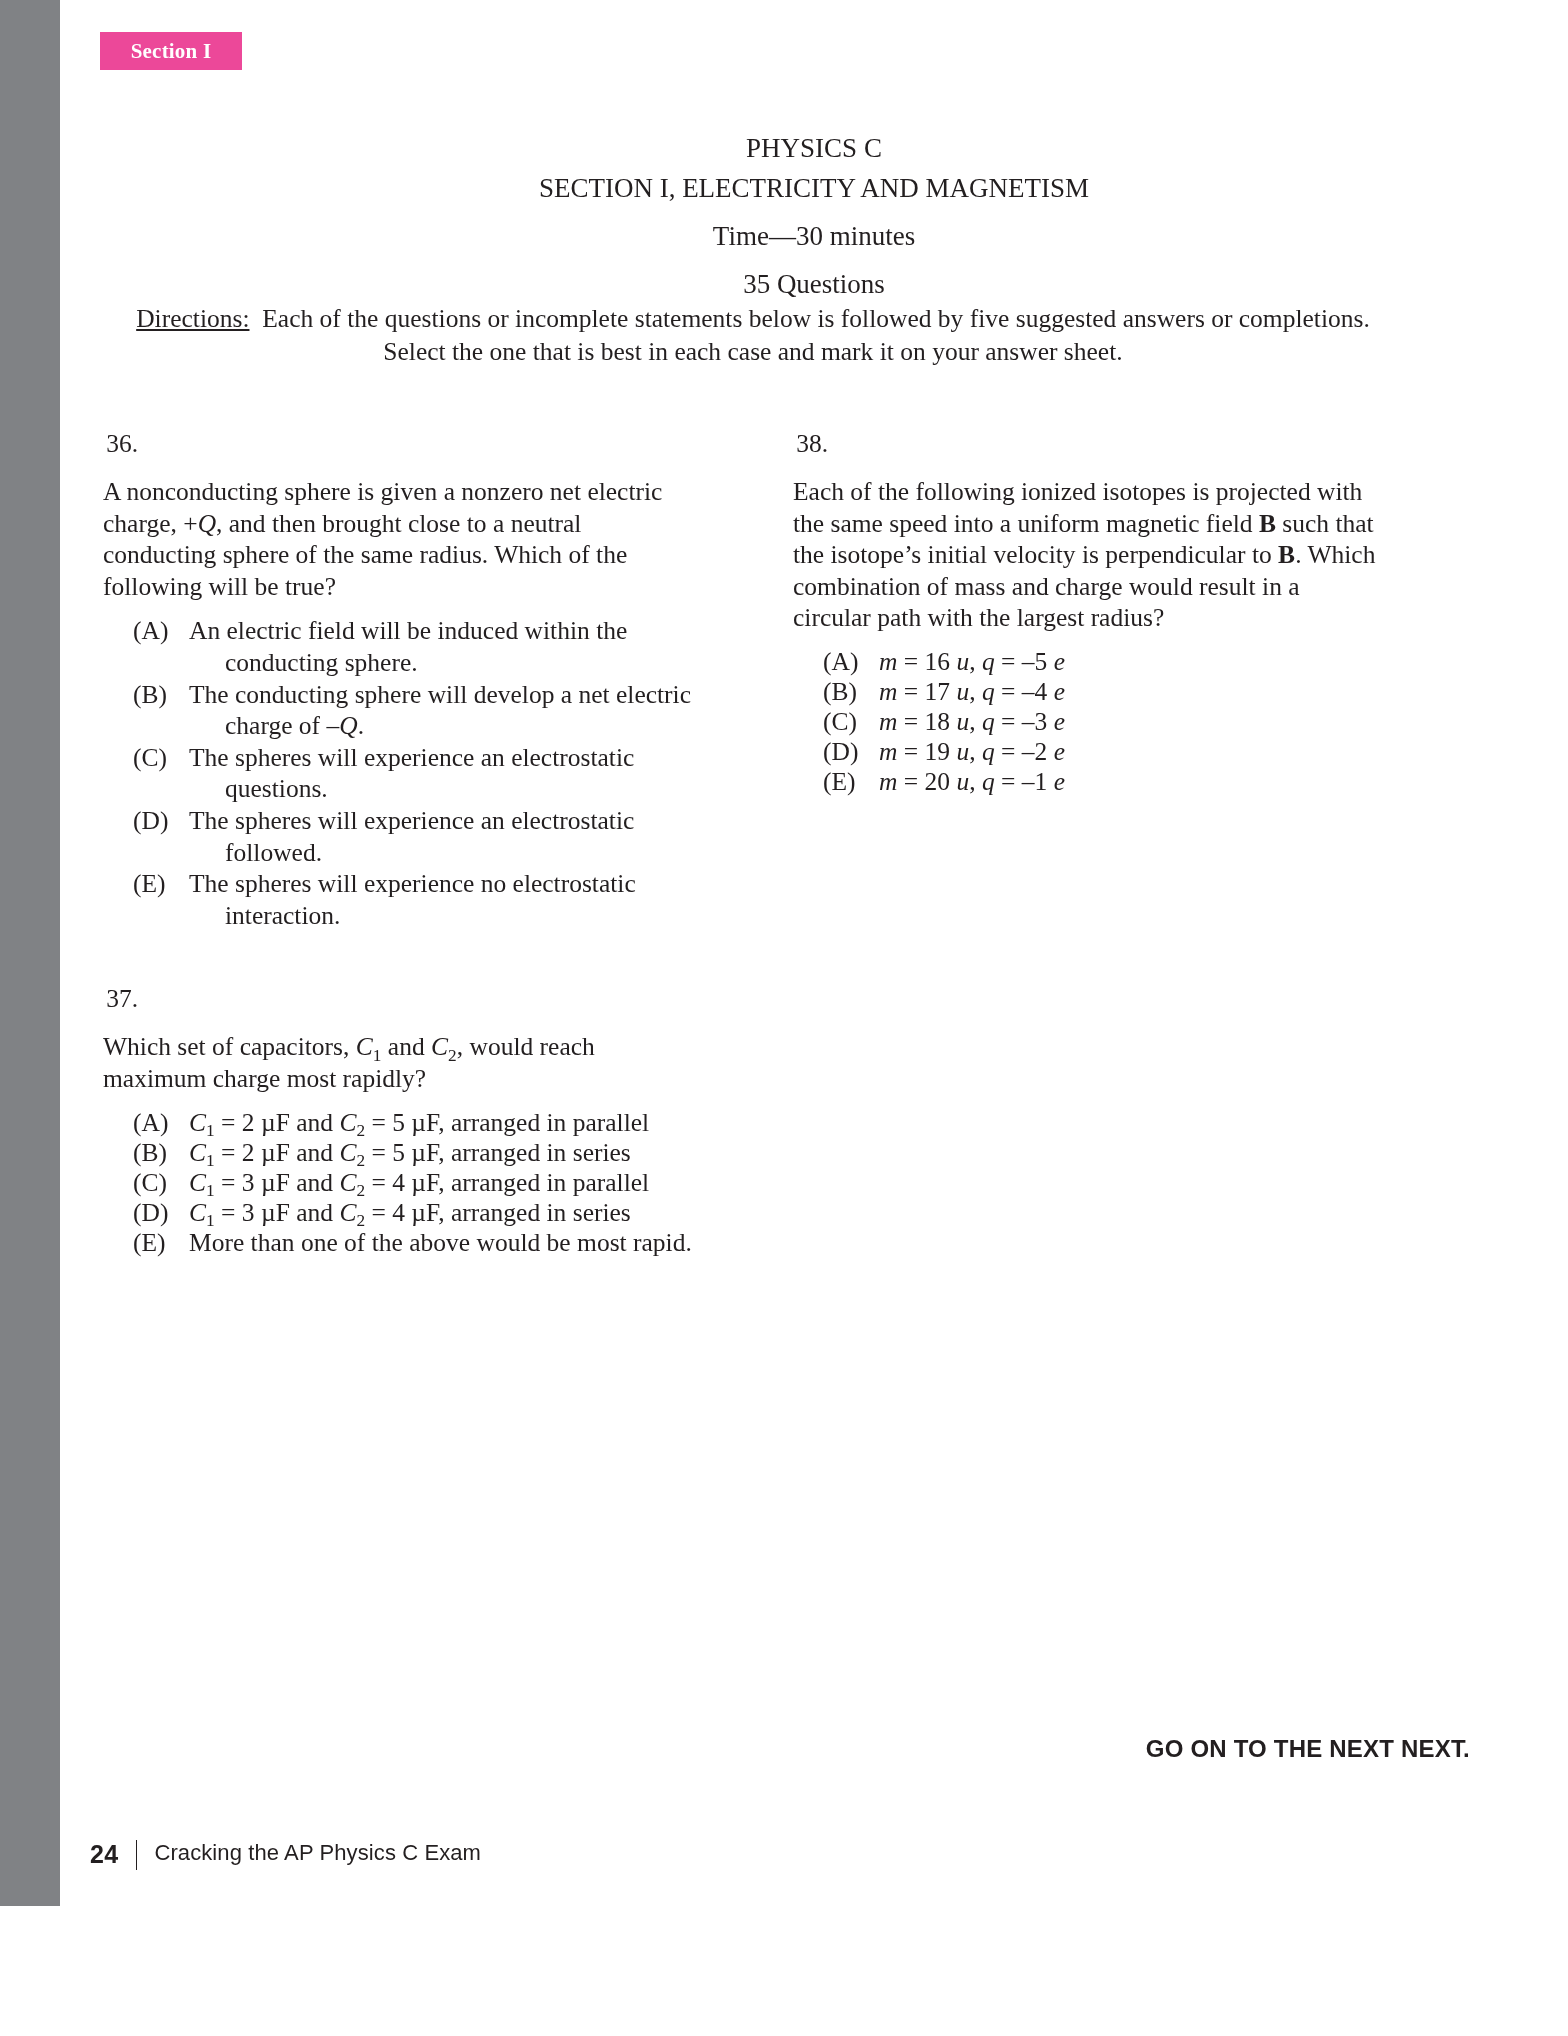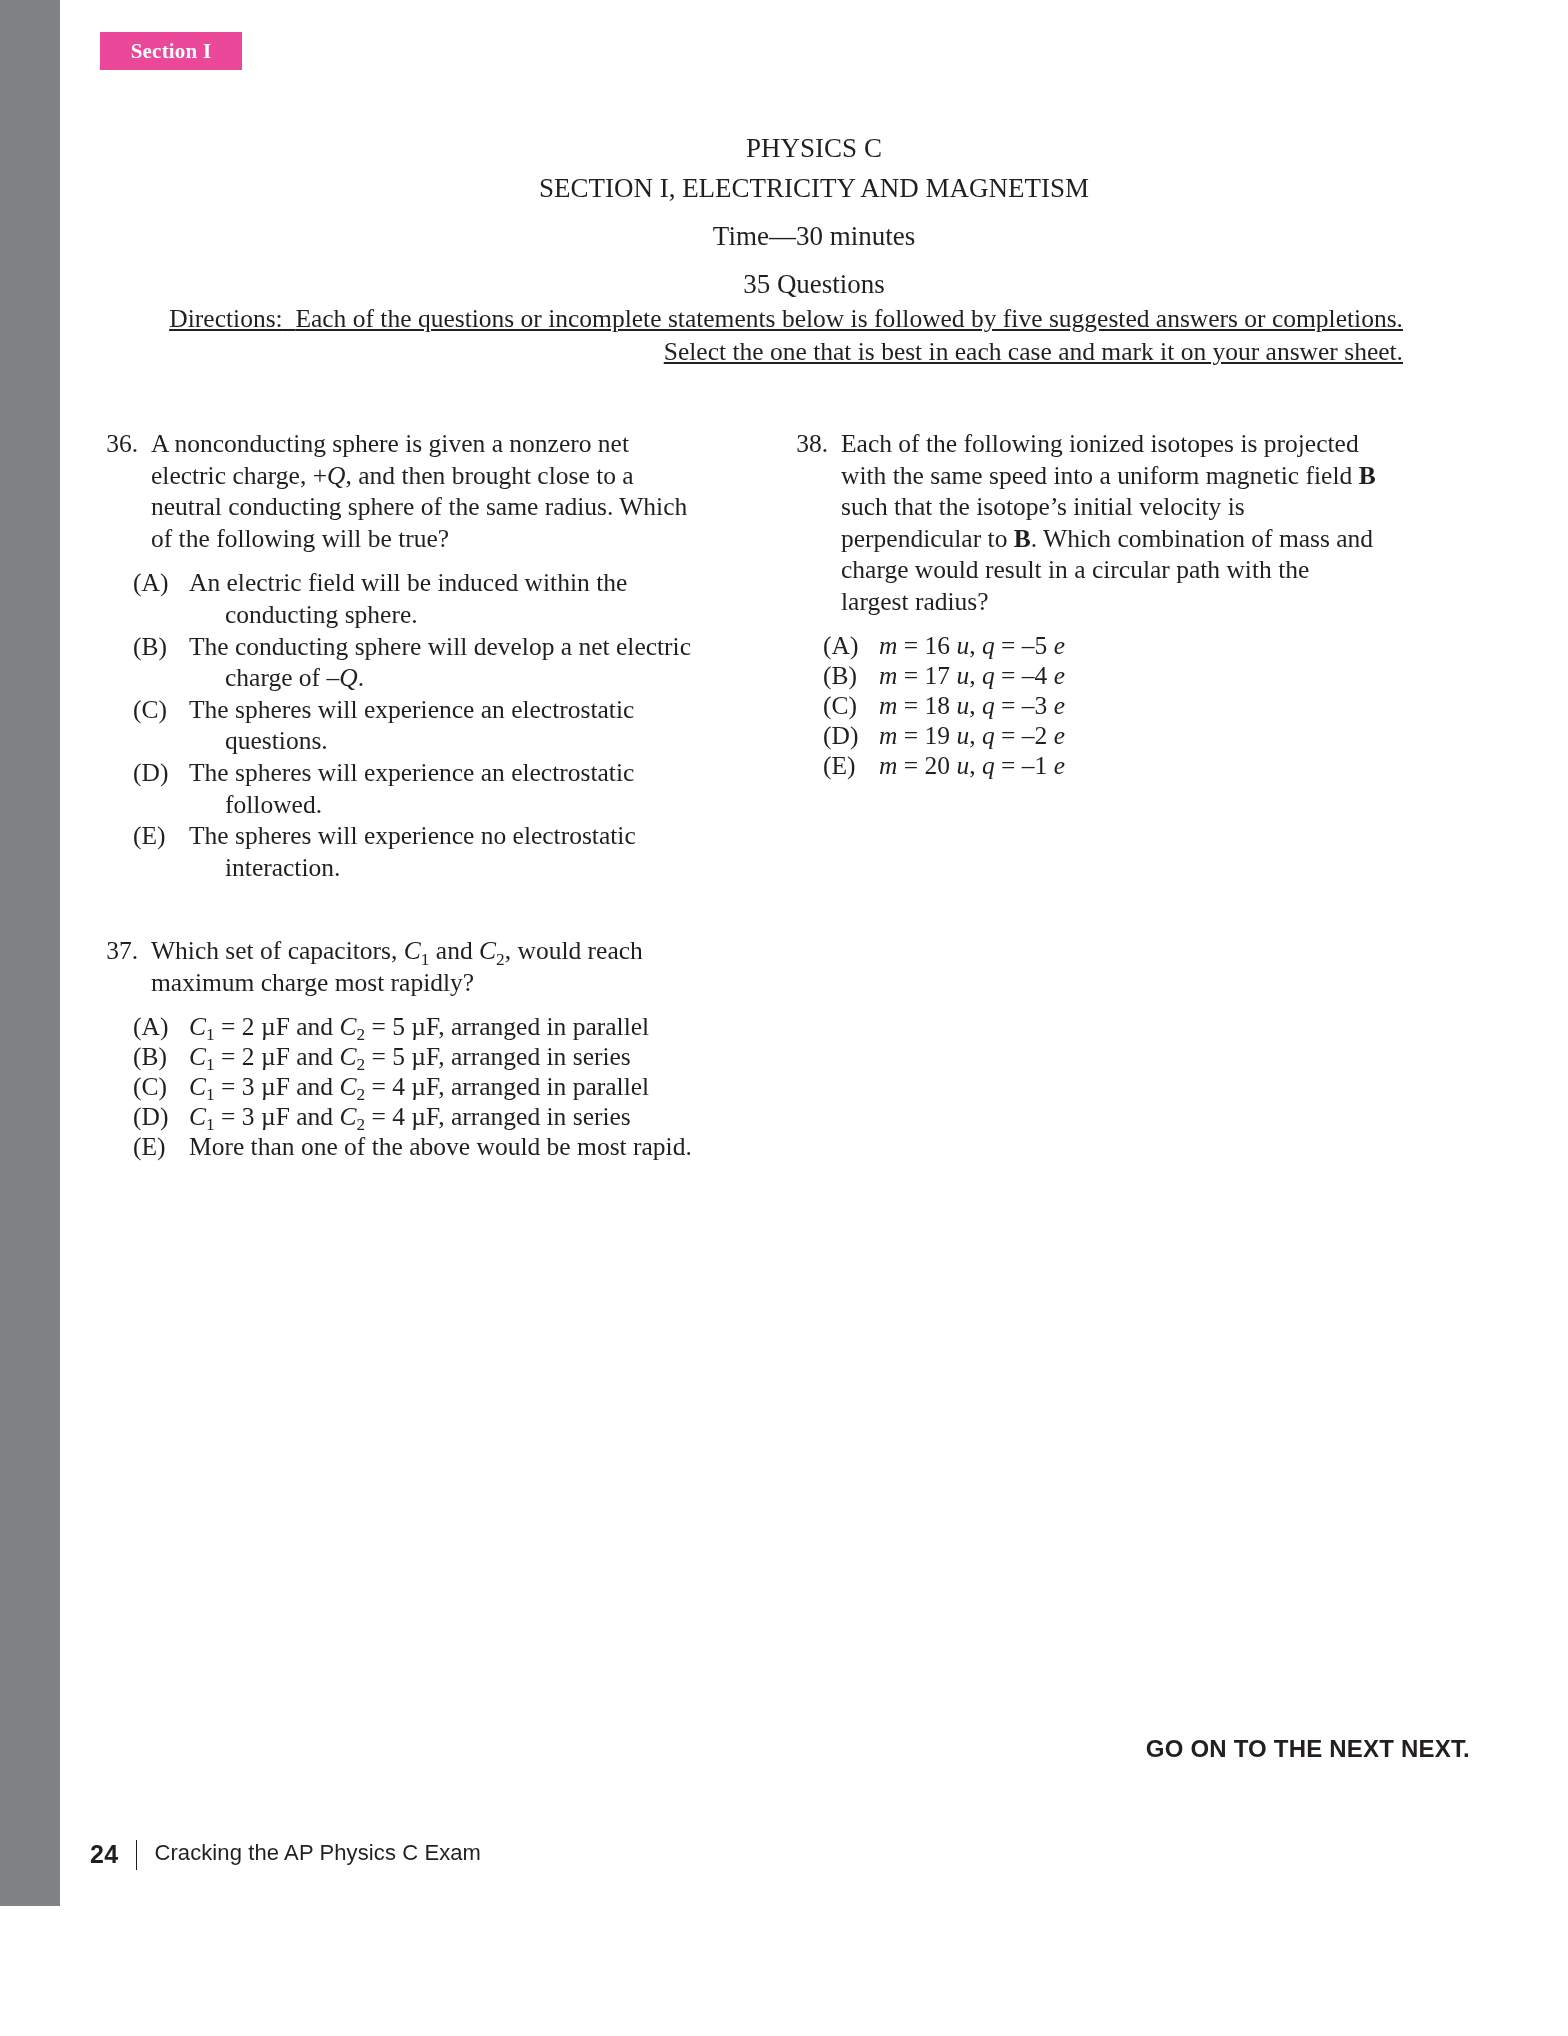--- a/index.html
+++ b/index.html
@@ -62,22 +62,21 @@
   .exam-head .hl.gap-top { margin-top: 8px; }
 
   
   .directions {
     position: absolute;
     left: 103px;
     top: 302px;
     width: 1300px;
     font-size: 25.5px;
     line-height: 33px;
-    text-align: right;
-    text-decoration: underline;
+    text-align: center;
   }
   .directions u { text-decoration: underline; }
 
   
   .columns {
     position: absolute;
     left: 103px;
     top: 428px;
     width: 1320px;
     height: 760px;
@@ -89,20 +88,21 @@
   }
   .col.left  { left: 0; }
   .col.right { left: 690px; }
 
   .qblock { position: relative; margin-bottom: 34px; }
   .qhead {
     display: flex;
     align-items: flex-start;
     font-size: 25.5px;
     line-height: 31.6px;
+    flex-direction: column;
   }
   .qnum {
     width: 48px;
     flex: 0 0 48px;
     text-align: right;
     padding-right: 13px;
     box-sizing: border-box;
   }
   .qtext { flex: 1 1 auto; }
 

